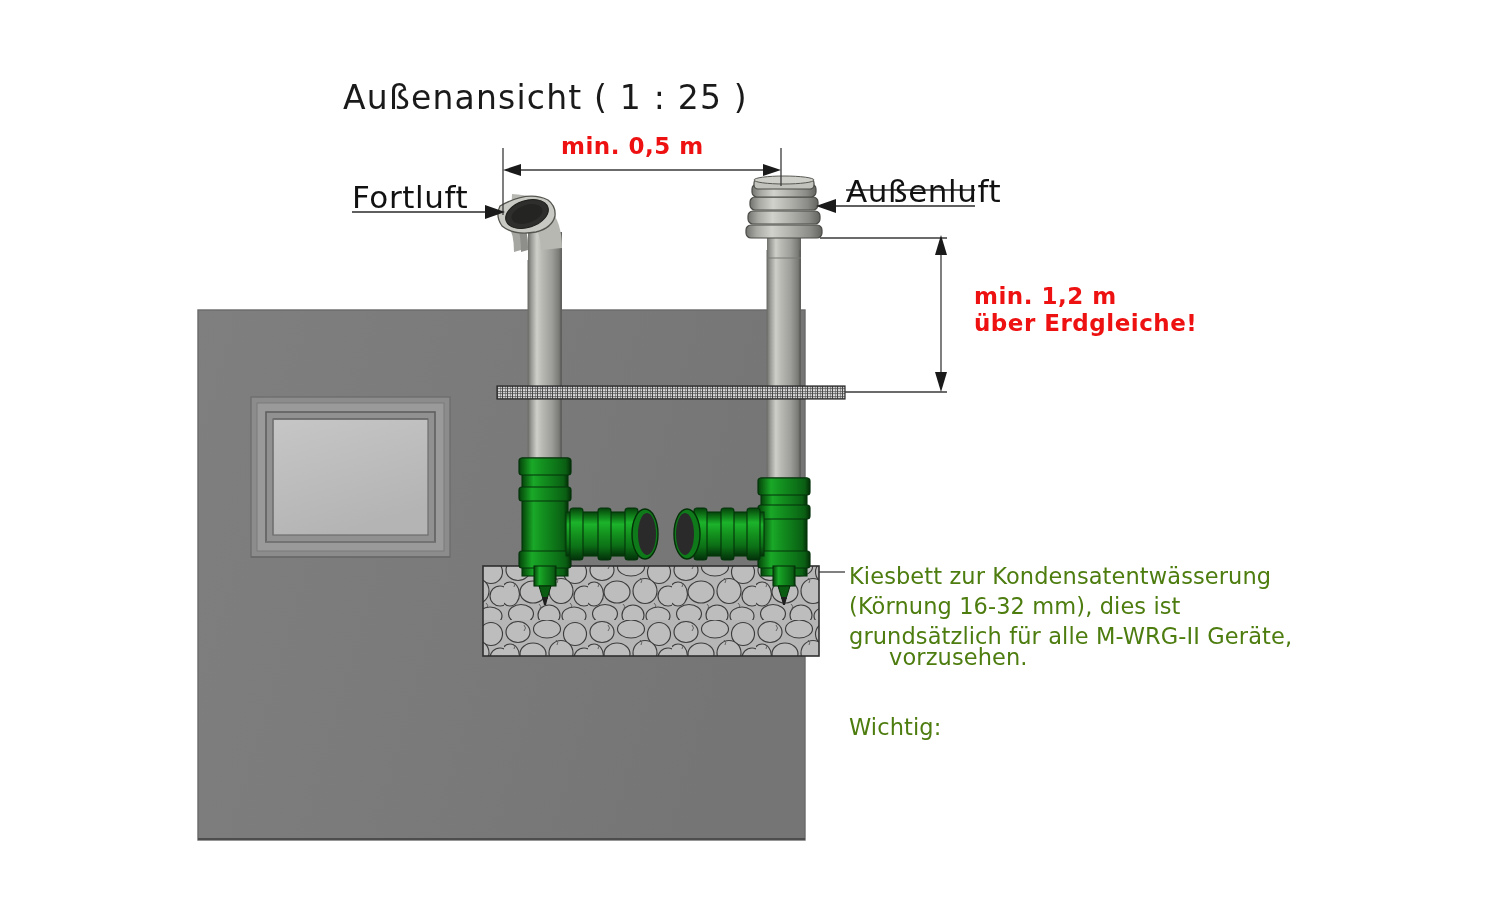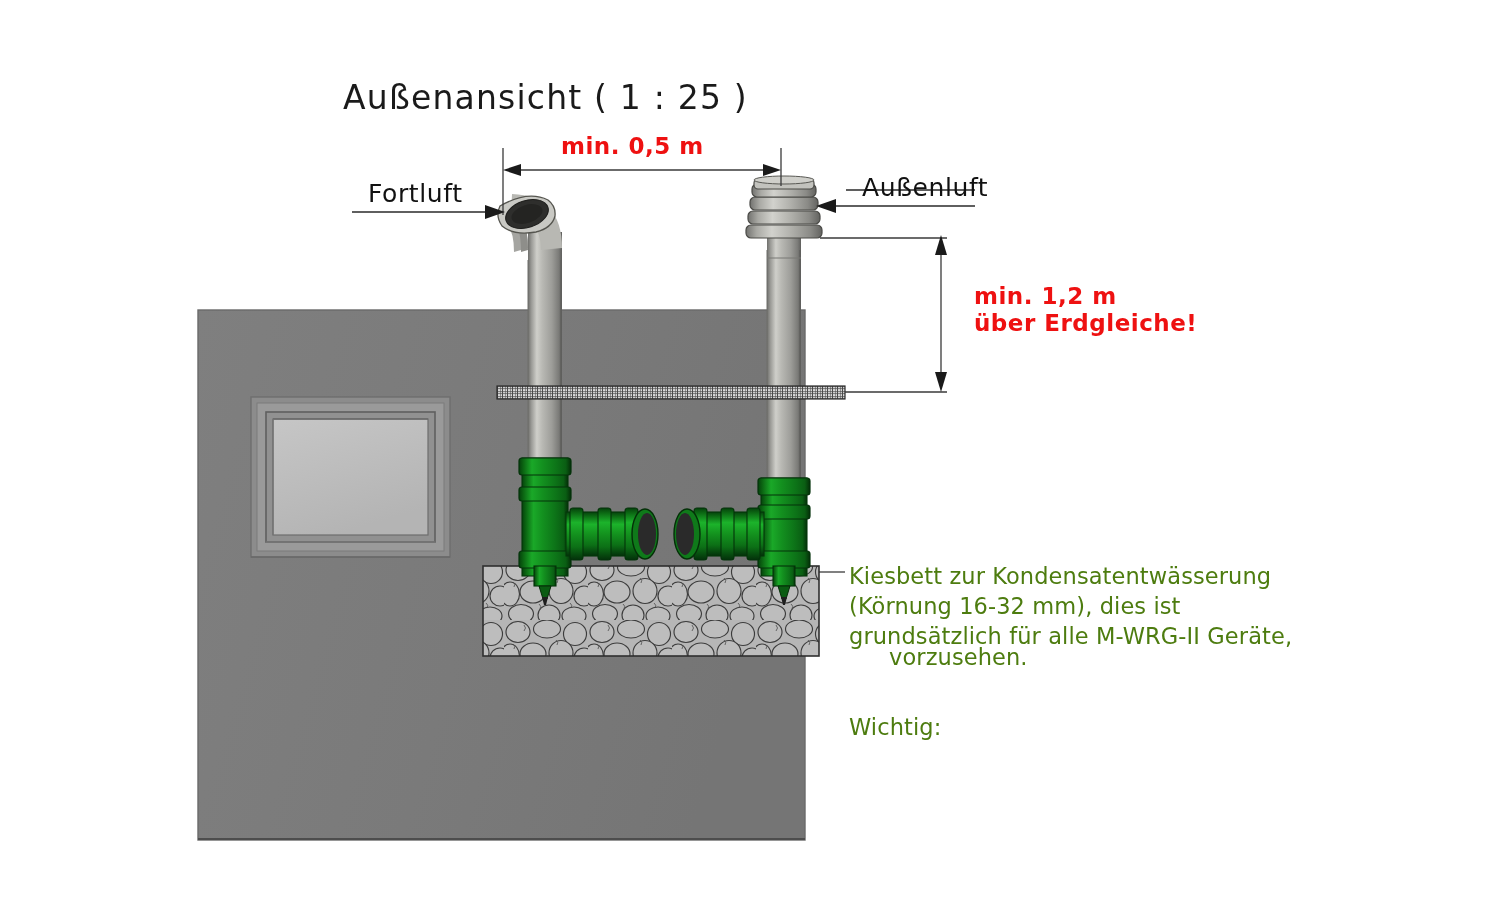--- a/index.html
+++ b/index.html
@@ -29,24 +29,23 @@
     white-space: pre;
     font-family: "DejaVu Sans", sans-serif;
     color: #111111;
   }
   .title-text {
     font-size: 33px;
     letter-spacing: 1.2px;
     color: #1a1a1a;
   }
   .label-text {
-    font-size: 25px;
+    font-size: 31px;
     letter-spacing: 0.6px;
     color: #111111;
-    margin-left: 16px;
   }
   .dim-text {
     font-size: 23px;
     font-weight: bold;
     letter-spacing: 0.5px;
     color: #ee1111;
   }
   .note-text {
     font-size: 22.5px;
     line-height: 30.5px;

